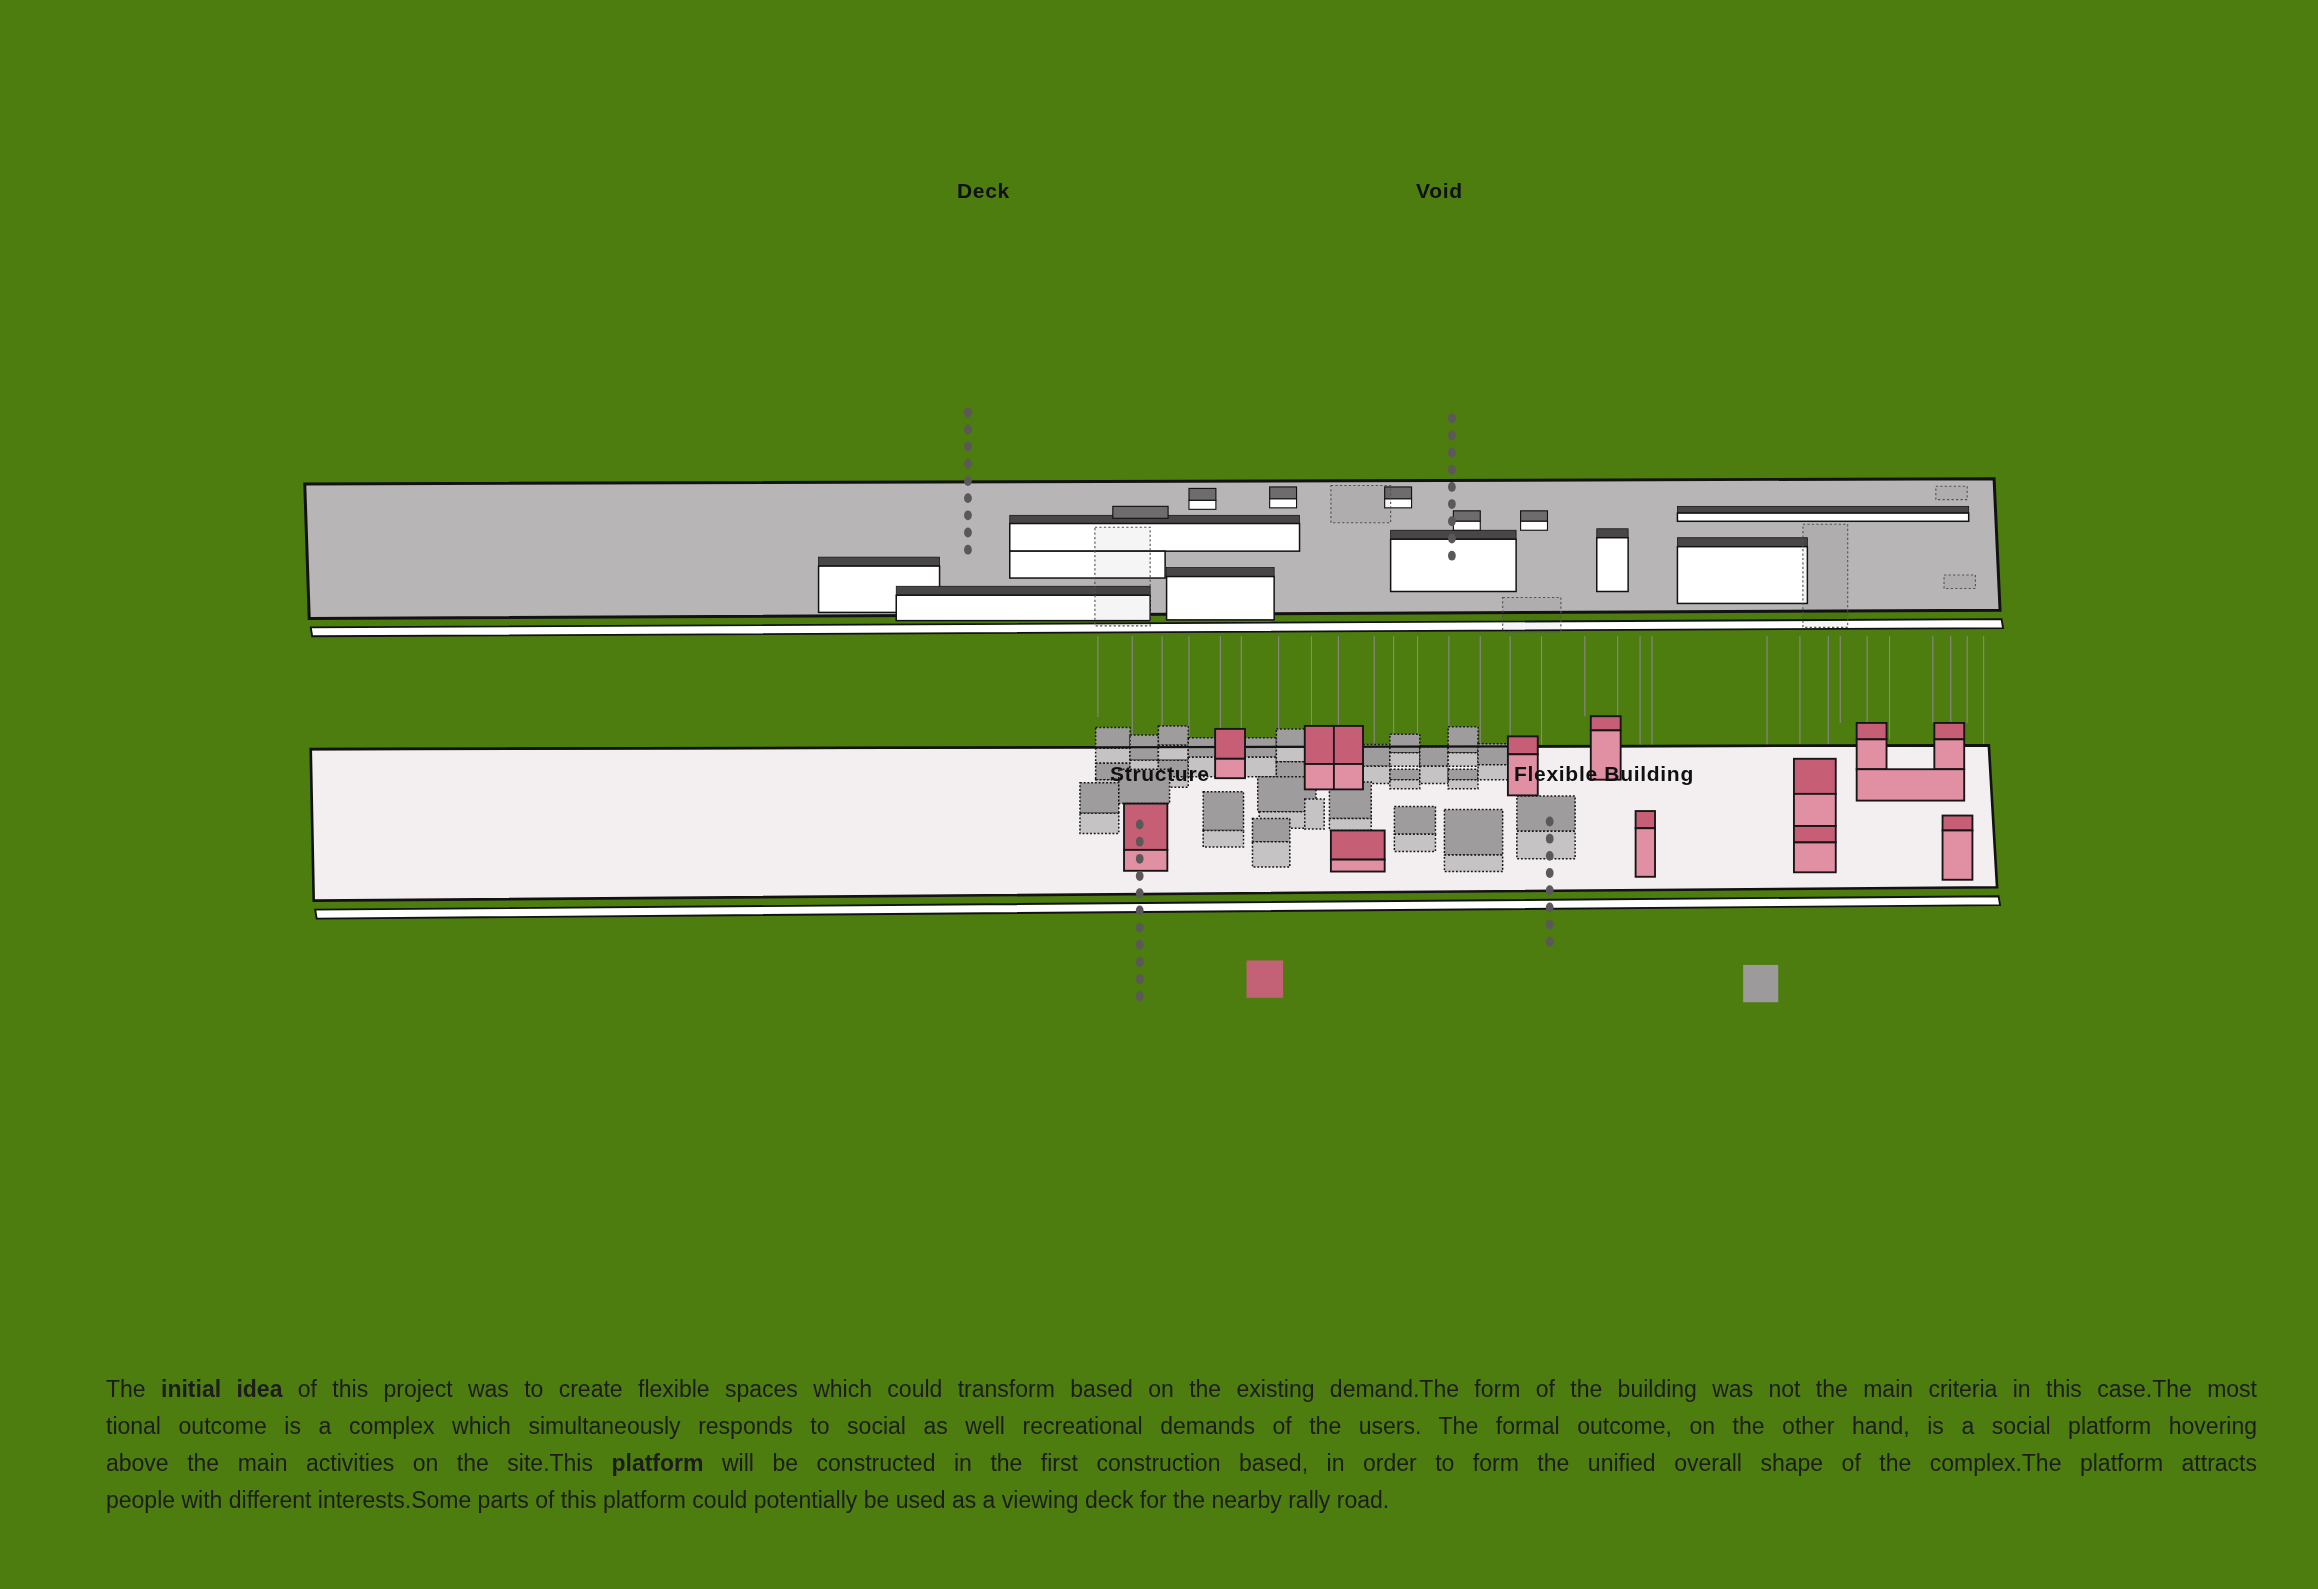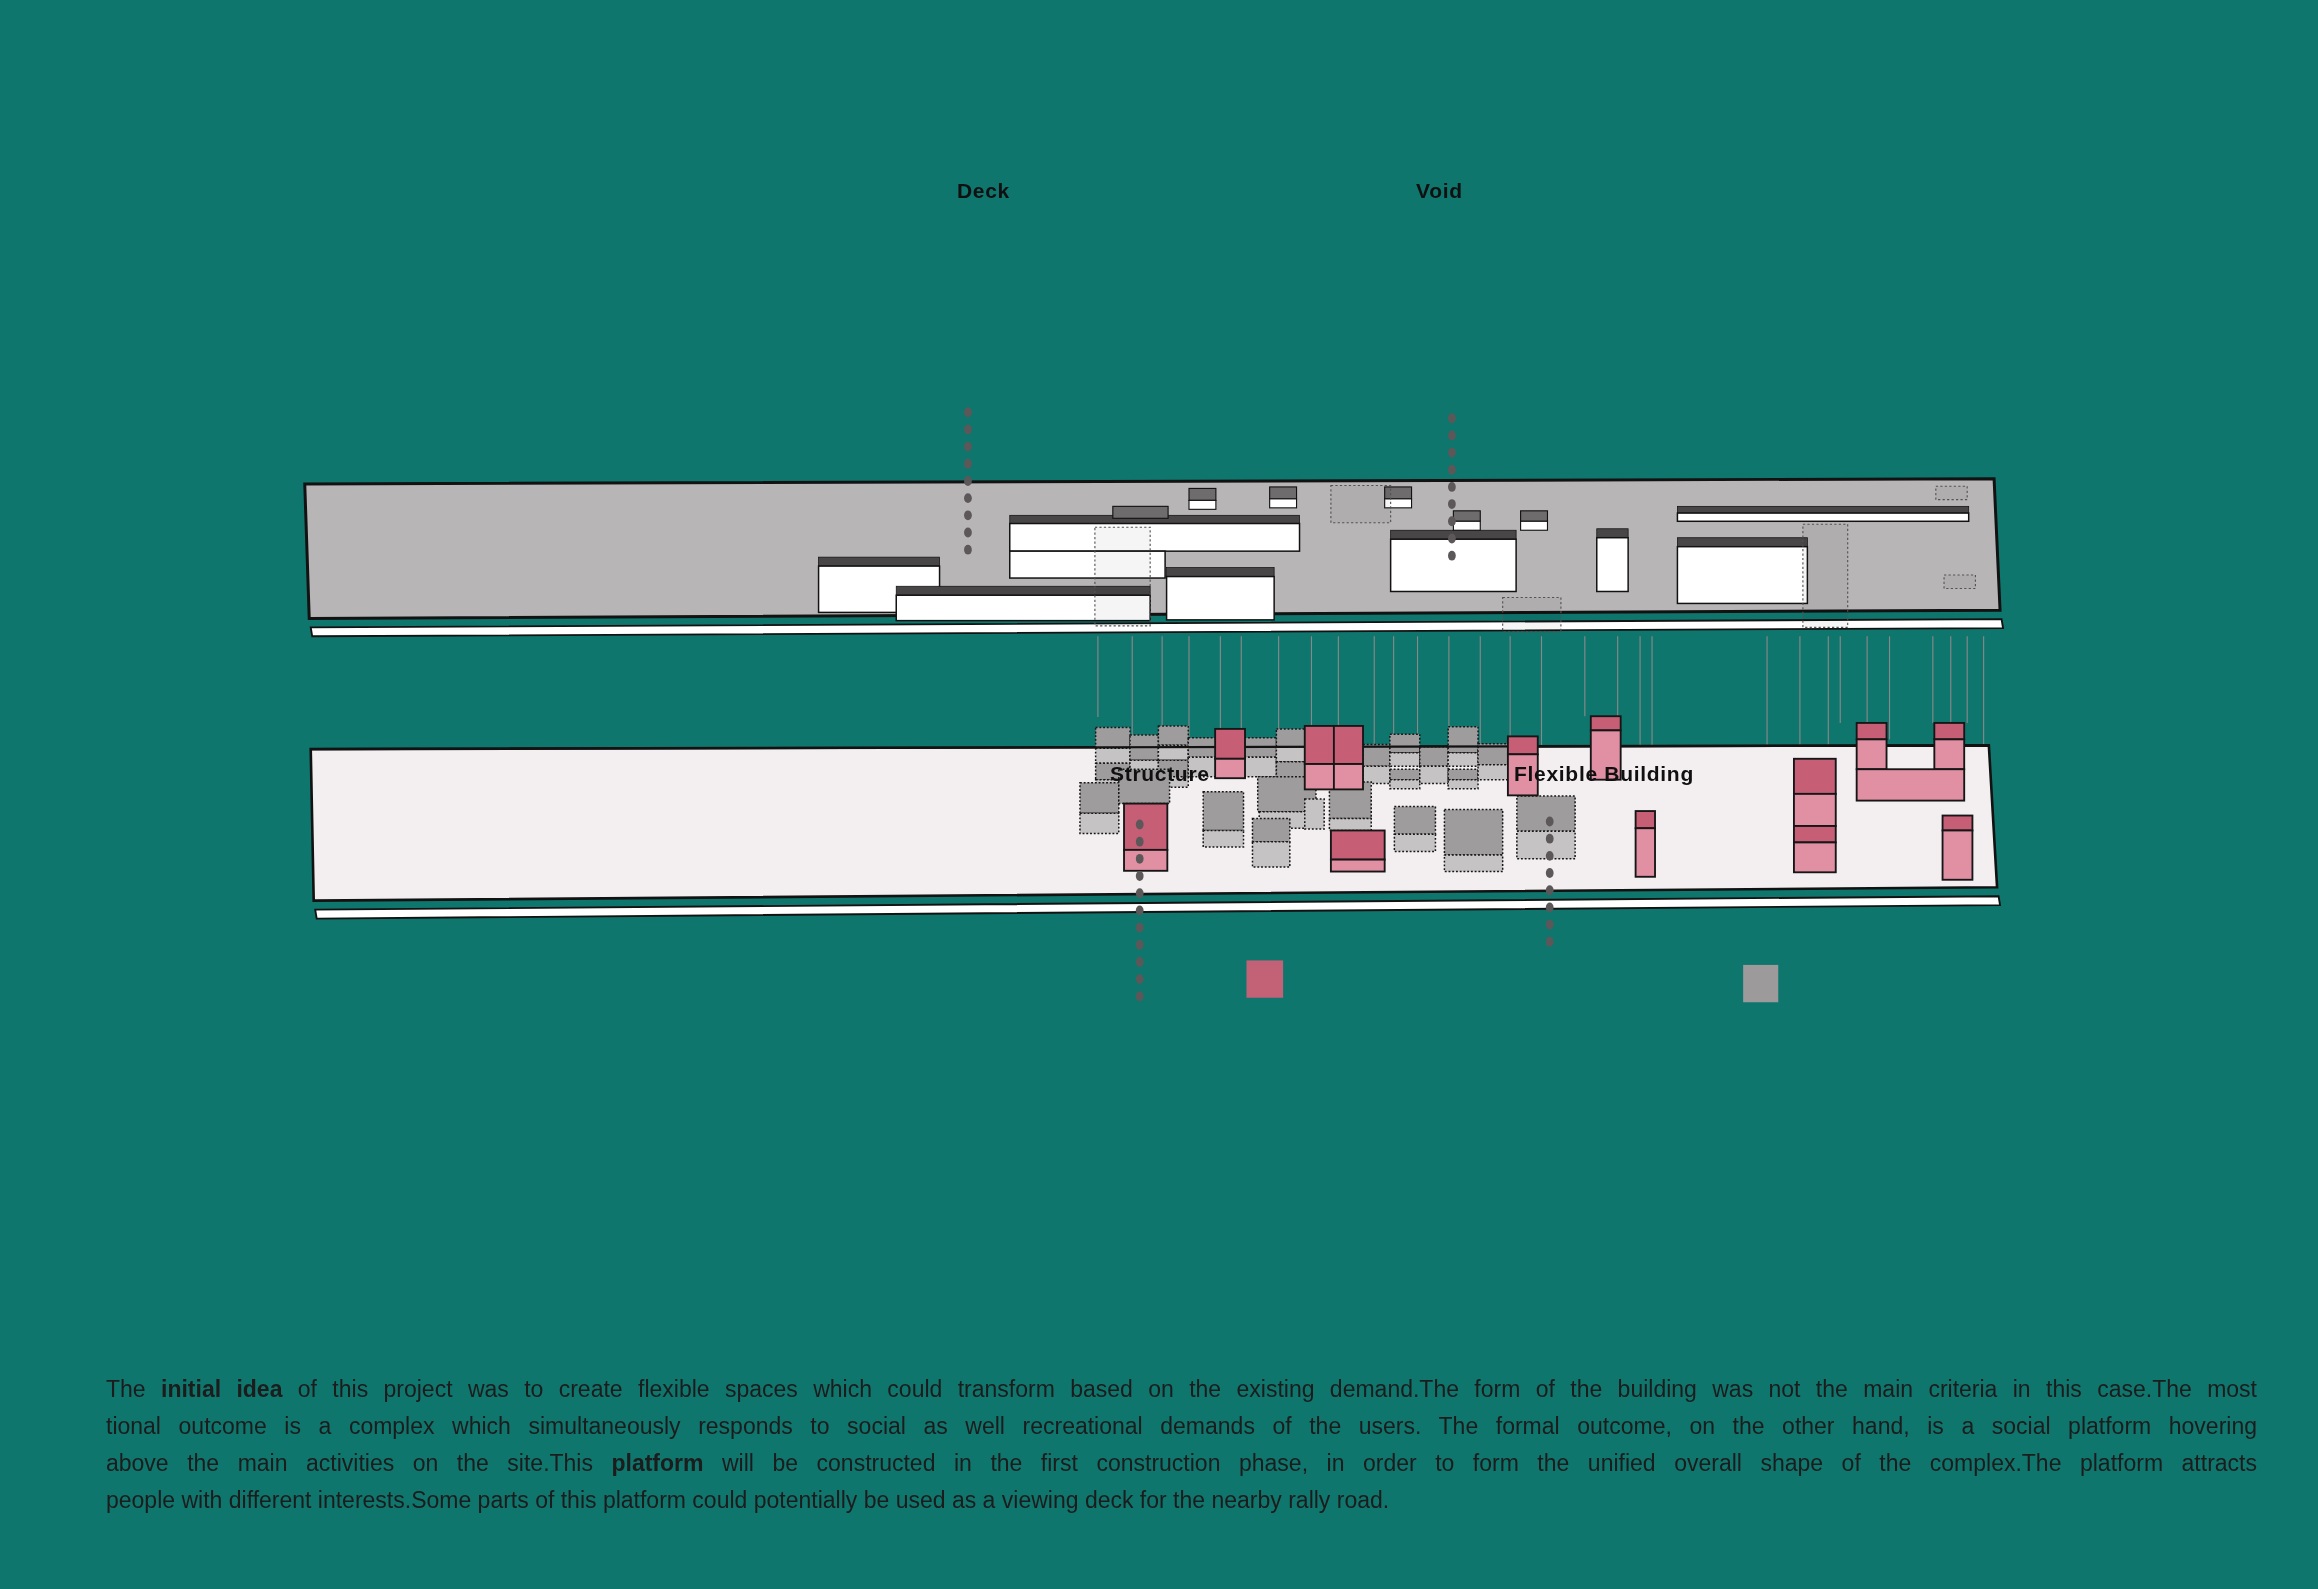--- a/index.html
+++ b/index.html
@@ -1,16 +1,16 @@
 <!DOCTYPE html>
 <html style="font-size:12px"><head>
 <meta charset="utf-8">
 <style>
   html,body{margin:0;padding:0;background:#ffffff;}
-  .canvas{position:relative;width:2319px;height:1590px;background:#0f766e;overflow:hidden;
+  .canvas{position:relative;width:2319px;height:1590px;background:#4d7c0f;overflow:hidden;
           font-family:"Liberation Sans",sans-serif;}
   #diagram-svg{position:absolute;left:0;top:0;}
   .lbl{position:absolute;font-weight:bold;color:#101010;font-size:21px;letter-spacing:0.7px;white-space:nowrap;}
   .lbl-deck{left:957px;top:179px;}
   .lbl-void{left:1416px;top:179px;}
   .lbl-structure{left:1110px;top:762px;text-align:right;}
   .lbl-flexible{left:1514px;top:762px;}
   .para{position:absolute;left:66px;top:1371px;width:2191px;color:#1c1c1c;
         font-size:23px;line-height:37px;}
   .para .pline{text-align:justify;text-align-last:justify;margin-left:40px;}
@@ -208,17 +208,17 @@
     </svg>
 
   <div class="lbl lbl-deck">Deck</div>
   <div class="lbl lbl-void">Void</div>
   <div class="lbl lbl-structure">Structure</div>
   <div class="lbl lbl-flexible">Flexible Building</div>
 
   <div class="para" id="paragraph">
       <div class="pline"><span>The </span><b>initial idea</b><span> of this project was to create flexible spaces which could transform based on the existing demand.The form of the building was not the main criteria in this case.The most</span></div>
       <div class="pline"><span>tional outcome is a complex which simultaneously responds to social as well recreational demands of the users. The formal outcome, on the other hand, is a social platform hovering</span></div>
-      <div class="pline"><span>above the main activities on the site.This </span><b>platform</b><span> will be constructed in the first construction phase, in order to form the unified overall shape of the complex.The platform attracts</span></div>
+      <div class="pline"><span>above the main activities on the site.This </span><b>platform</b><span> will be constructed in the first construction based, in order to form the unified overall shape of the complex.The platform attracts</span></div>
       <div class="pline last"><span>people with different interests.Some parts of this platform could potentially be used as a viewing deck for the nearby rally road.</span></div>
     </div>
 </div>
 
 
 </body></html>

